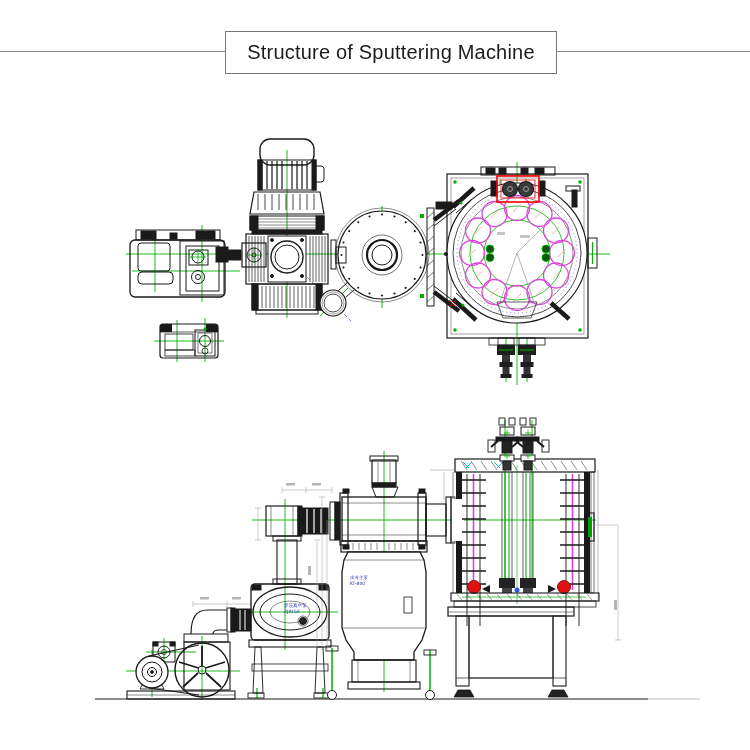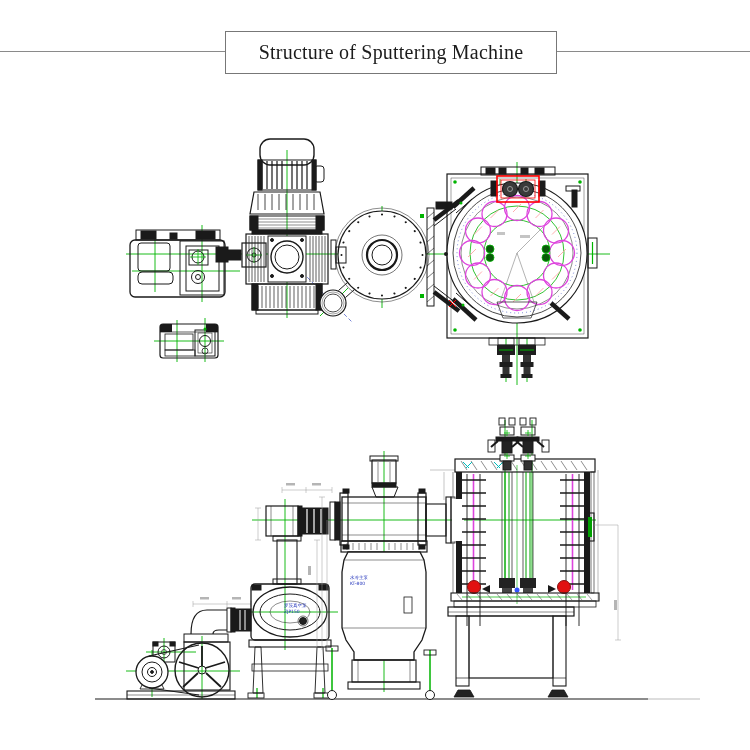--- a/index.html
+++ b/index.html
@@ -1,21 +1,21 @@
 <!DOCTYPE html>
 <html><head>
 <meta charset="utf-8">
 <style>
   html,body{margin:0;padding:0;background:#fff;}
   #shot{position:relative;width:750px;height:750px;background:#fff;overflow:hidden;
         font-family:"Liberation Sans", sans-serif;}
   .hrule{position:absolute;top:51px;left:0;width:750px;height:1px;background:#8a8a8a;}
   .title-box{position:absolute;left:225px;top:31px;width:330px;height:41px;background:#fff;
              border:1px solid #777;display:flex;align-items:center;justify-content:center;}
-  .title-box span{font-size:20px;color:#1c1c1c;letter-spacing:0.2px;font-family:Liberation Serif, serif;}
+  .title-box span{font-size:20px;color:#1c1c1c;letter-spacing:0.2px;}
   svg{position:absolute;left:0;top:0;}
   svg text{font-family:"DejaVu Sans", sans-serif;}
   .lbl{font-size:4.5px;fill:#2233bb;}
 </style>
 </head>
 <body>
 
 <div id="shot">
   <div class="hrule"></div>
   <div class="title-box">

